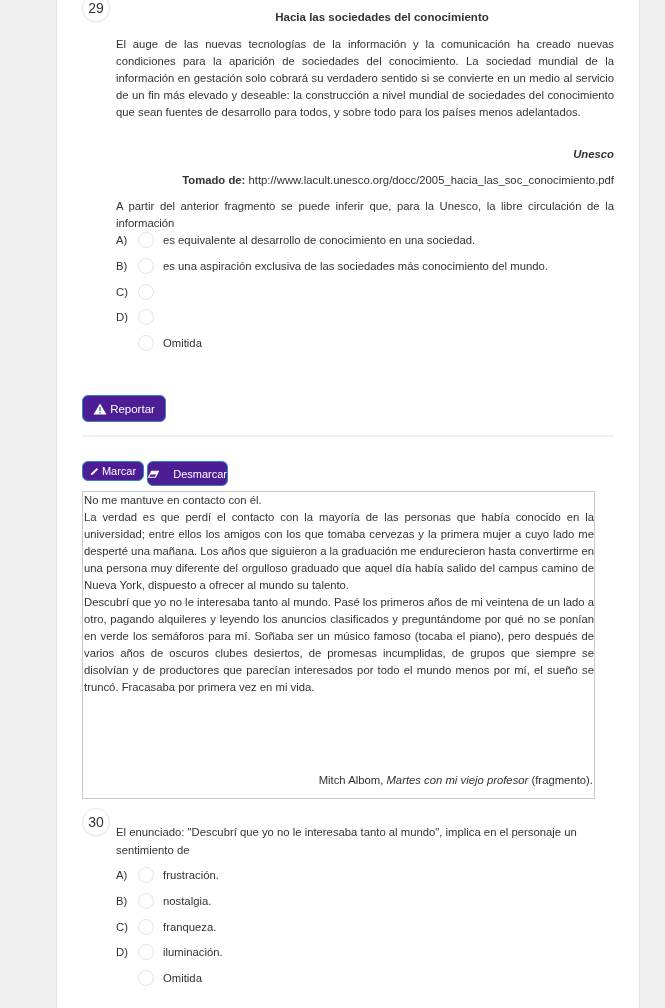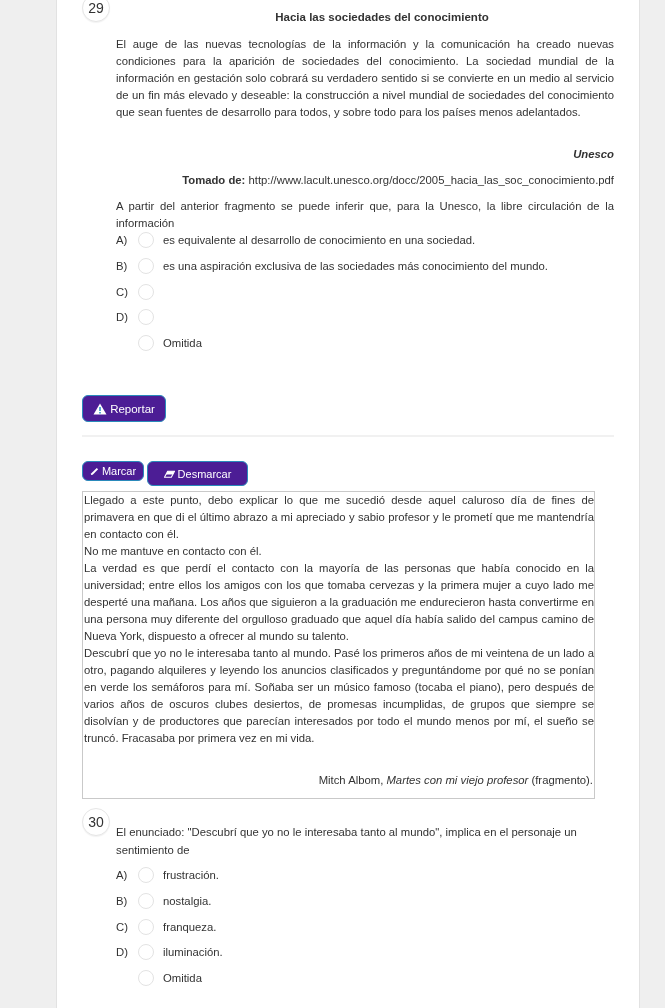--- a/index.html
+++ b/index.html
@@ -95,30 +95,29 @@
 </div>
 
 <div class="hr" style="top:435px;"></div>
 
 <div class="btn" style="left:82px; top:461px; width:62px; height:20px;">
   <svg width="9" height="9" viewBox="0 0 10 10">
     <path d="M1 9 L1.5 7 L7.5 1 L9 2.5 L3 8.5 Z" fill="#fff"></path>
   </svg>
   <span>Marcar</span>
 </div>
-<div class="btn" style="left:147px; top:461px; width:101px; height:25px;">
+<div class="btn" style="left:147px; top:461px; width:81px; height:25px;justify-content:space-between;">
   <svg width="11" height="8" viewBox="0 0 12 8">
     <path d="M0.5 7.5 L4 1 L11.5 1 L8 7.5 Z" fill="none" stroke="#fff" stroke-width="1.2"></path>
     <path d="M4 1 L11.5 1 L9.5 4.5 L2 4.5 Z" fill="#fff"></path>
   </svg>
   <span>Desmarcar</span>
 </div>
 
 <div class="passage">
-  <p>Llegado a este punto, debo explicar lo que me sucedió desde aquel caluroso día de fines de primavera en que di el último abrazo a mi apreciado y sabio profesor y le prometí que me mantendría en contacto con él.</p>
   <p>No me mantuve en contacto con él.</p>
   <p>La verdad es que perdí el contacto con la mayoría de las personas que había conocido en la universidad; entre ellos los amigos con los que tomaba cervezas y la primera mujer a cuyo lado me desperté una mañana. Los años que siguieron a la graduación me endurecieron hasta convertirme en una persona muy diferente del orgulloso graduado que aquel día había salido del campus camino de Nueva York, dispuesto a ofrecer al mundo su talento.</p>
   <p>Descubrí que yo no le interesaba tanto al mundo. Pasé los primeros años de mi veintena de un lado a otro, pagando alquileres y leyendo los anuncios clasificados y preguntándome por qué no se ponían en verde los semáforos para mí. Soñaba ser un músico famoso (tocaba el piano), pero después de varios años de oscuros clubes desiertos, de promesas incumplidas, de grupos que siempre se disolvían y de productores que parecían interesados por todo el mundo menos por mí, el sueño se truncó. Fracasaba por primera vez en mi vida.</p>
   <div class="sig">
     <span>Mitch Albom,</span>
     <em>Martes con mi viejo profesor</em>
     <span>(fragmento).</span>
   </div>
 </div>
 

